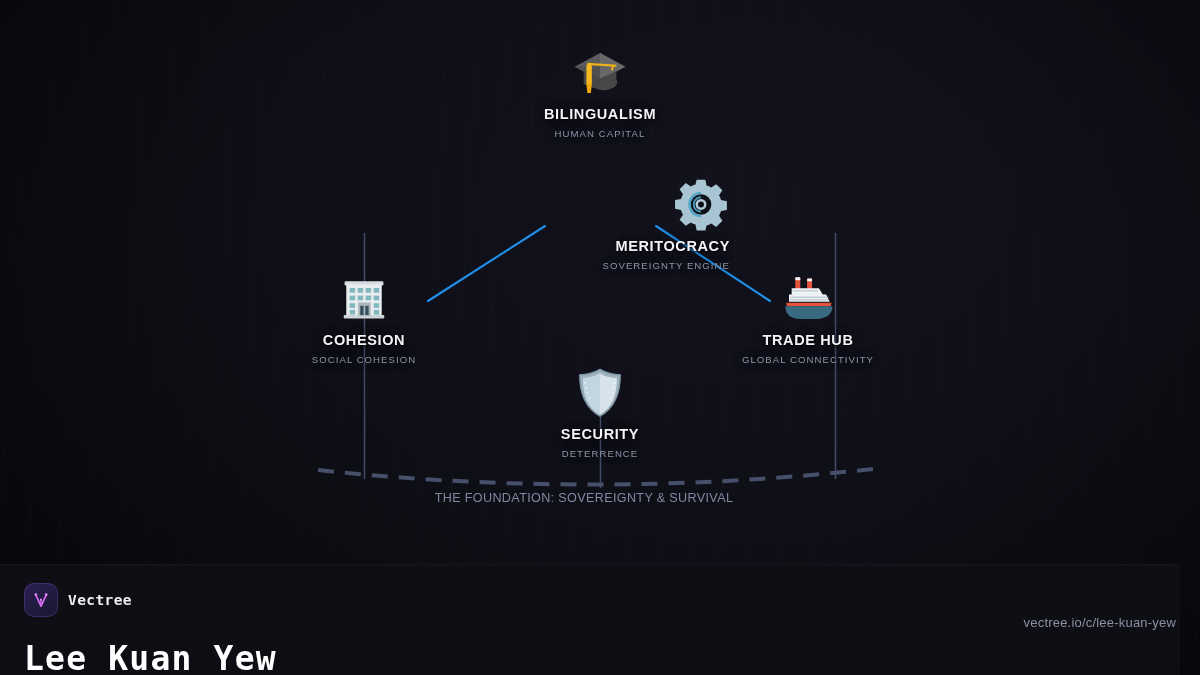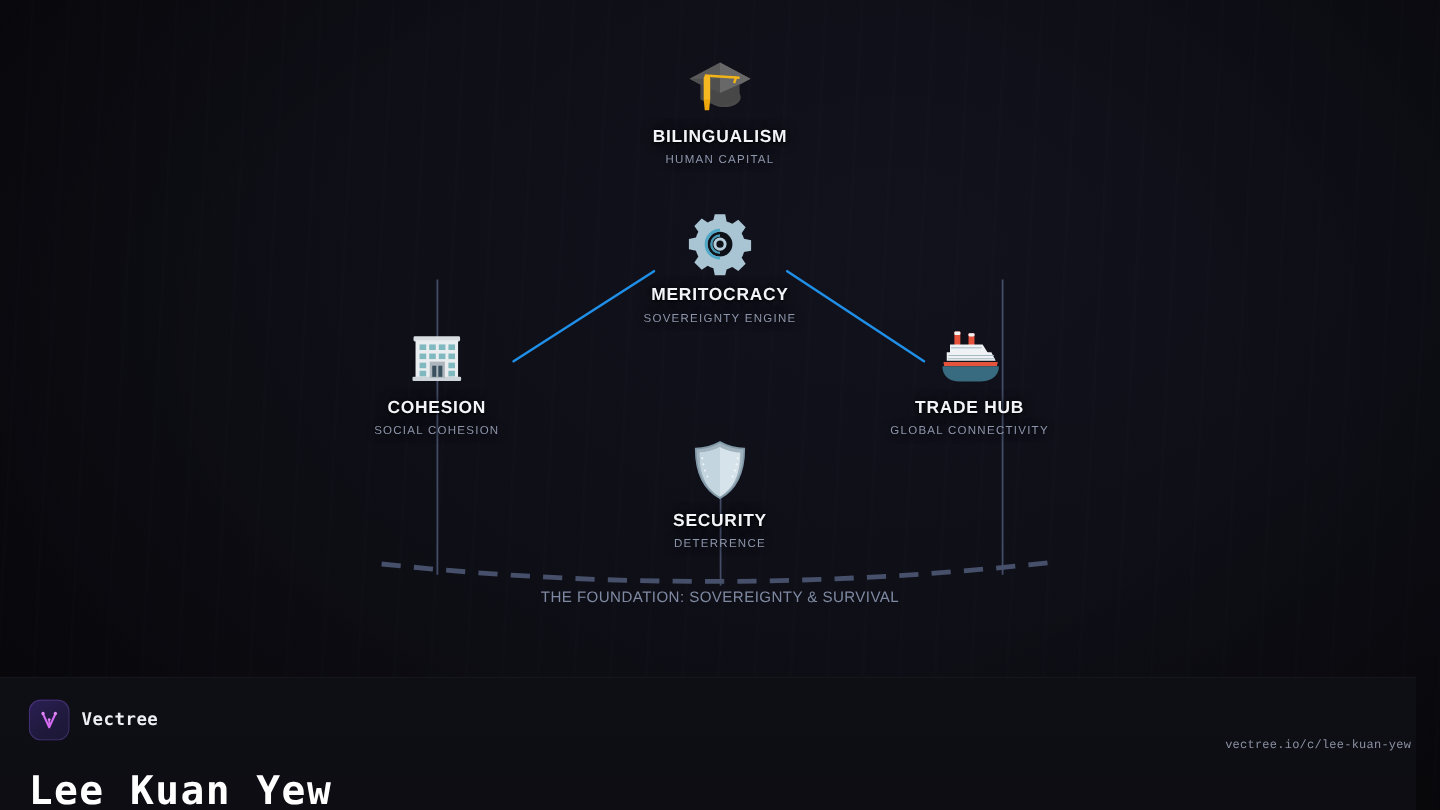--- a/index.html
+++ b/index.html
@@ -86,29 +86,29 @@
     margin-top: 6px;
     font-size: 9.6px;
     font-weight: 400;
     letter-spacing: 1.05px;
     color: #8e96ab;
     text-shadow: 0 0 8px rgba(0,0,0,.9);
   }
 
   
   #node-bilingualism { left: 600px; top: 38px; }
-  #node-meritocracy  { left: 600px; top: 170px; }
+  #node-meritocracy  { left: 600px; top: 170px; text-align: right; }
   #node-housing      { left: 364px; top: 264px; }
   #node-tradehub     { left: 808px; top: 264px; }
   #node-security     { left: 600px; top: 358px; }
 
   
   #foundation-label {
     position: absolute;
-    left: 600px;
+    left: 584px;
     top: 491px;
     width: 640px;
     margin-left: -320px;
     text-align: center;
     font-size: 12.6px;
     letter-spacing: .35px;
     color: #7f8aa2;
   }
 
   
@@ -156,22 +156,22 @@
     letter-spacing: 1.2px;
     color: #ffffff;
     white-space: nowrap;
     margin-top: 19px;
   }
   #page-url {
     position: absolute;
     right: 24px;
     top: 622px;
     transform: translateY(-50%);
-    font-family: Liberation Mono, monospace;
-    font-size: 10px;
+    font-family: Liberation Sans, sans-serif;
+    font-size: 13px;
     letter-spacing: .2px;
     color: #8b92a3;
   }
 </style>
 </head>
 <body>
 
 <div id="stage">
 
   <div id="bg-streaks"></div>

